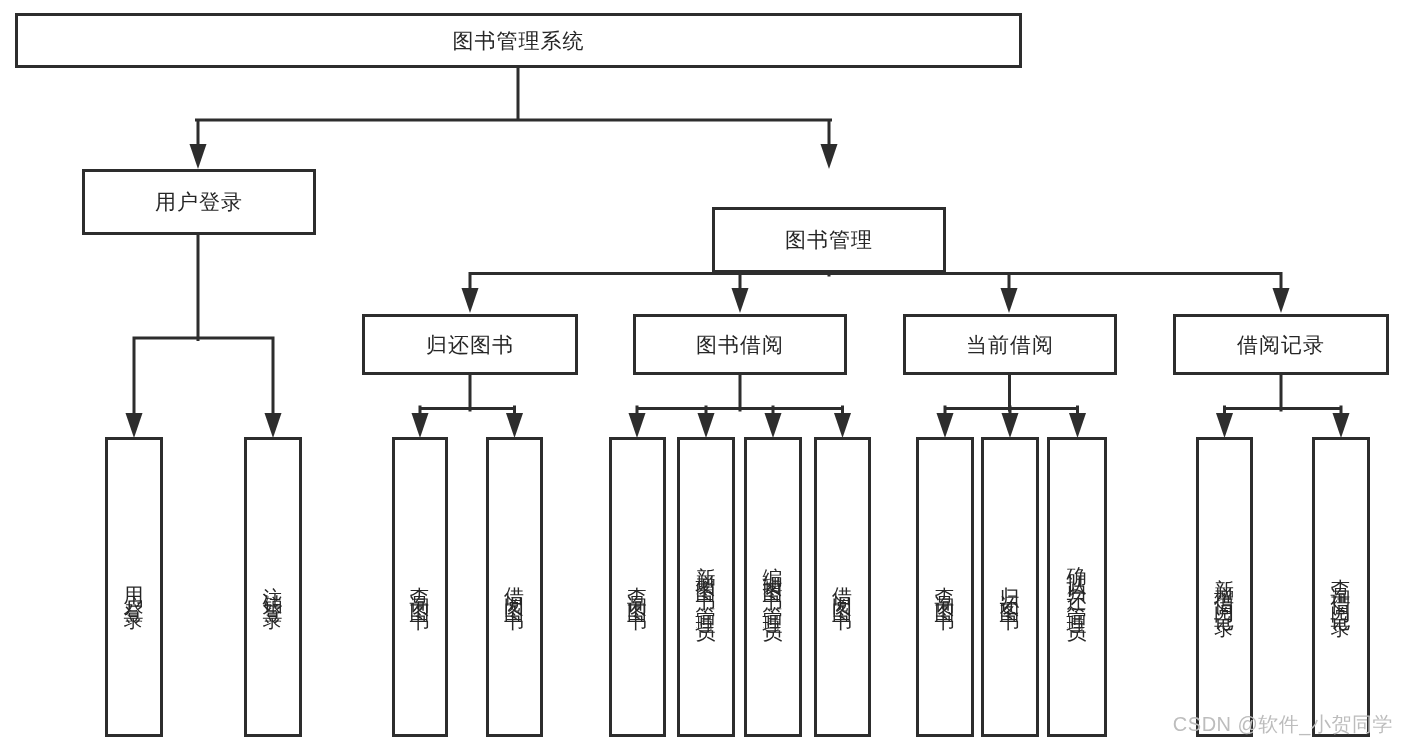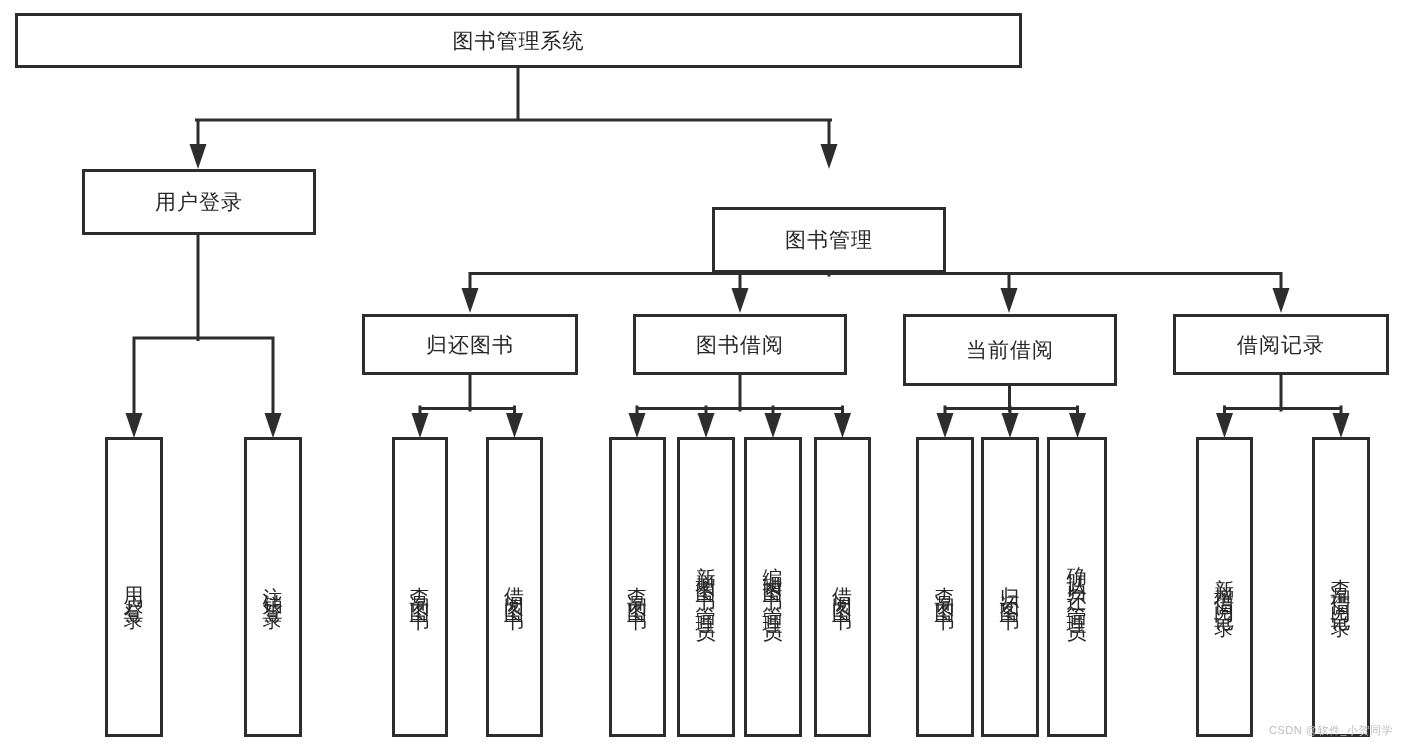--- a/index.html
+++ b/index.html
@@ -34,21 +34,21 @@
     text-orientation:mixed;
     font-size:20px;
     letter-spacing:8px;
     line-height:1;
     top:437px;height:300px;
   }
   .watermark{
     position:absolute;
     right:12px;bottom:9px;
     z-index:3;
-    font-size:11px;
+    font-size:20px;
     color:var(--watermark);
     letter-spacing:0.5px;
     white-space:nowrap;
   }
 </style>
 </head>
 <body>
 
 <div class="canvas">
 
@@ -95,21 +95,21 @@
     <polygon points="1332.5,413 1349.5,413 1341,438"></polygon>
   </svg>
 
   <div class="node h-node" style="left:15px;top:13px;width:1007px;height:55px;">图书管理系统</div>
 
   <div class="node h-node" style="left:82px;top:169px;width:234px;height:66px;">用户登录</div>
   <div class="node h-node" style="left:712px;top:169px;width:234px;height:66px;margin-top:38px;">图书管理</div>
 
   <div class="node h-node" style="left:362px;top:314px;width:216px;height:61px;">归还图书</div>
   <div class="node h-node" style="left:633px;top:314px;width:214px;height:61px;text-align:center;">图书借阅</div>
-  <div class="node h-node" style="left:903px;top:314px;width:214px;height:72px;">当前借阅</div>
+  <div class="node h-node" style="left:903px;top:314px;width:214px;height:61px;">当前借阅</div>
   <div class="node h-node" style="left:1173px;top:314px;width:216px;height:61px;">借阅记录</div>
 
   <div class="node leaf" style="left:105px;width:58px;">用户登录</div>
   <div class="node leaf" style="left:244px;width:58px;">注销登录</div>
 
   <div class="node leaf" style="left:392px;width:56px;">查询图书</div>
   <div class="node leaf" style="left:486px;width:57px;">借阅图书</div>
 
   <div class="node leaf" style="left:609px;width:57px;">查询图书</div>
   <div class="node leaf" style="left:677px;width:58px;">新增图书（管理员）</div>

